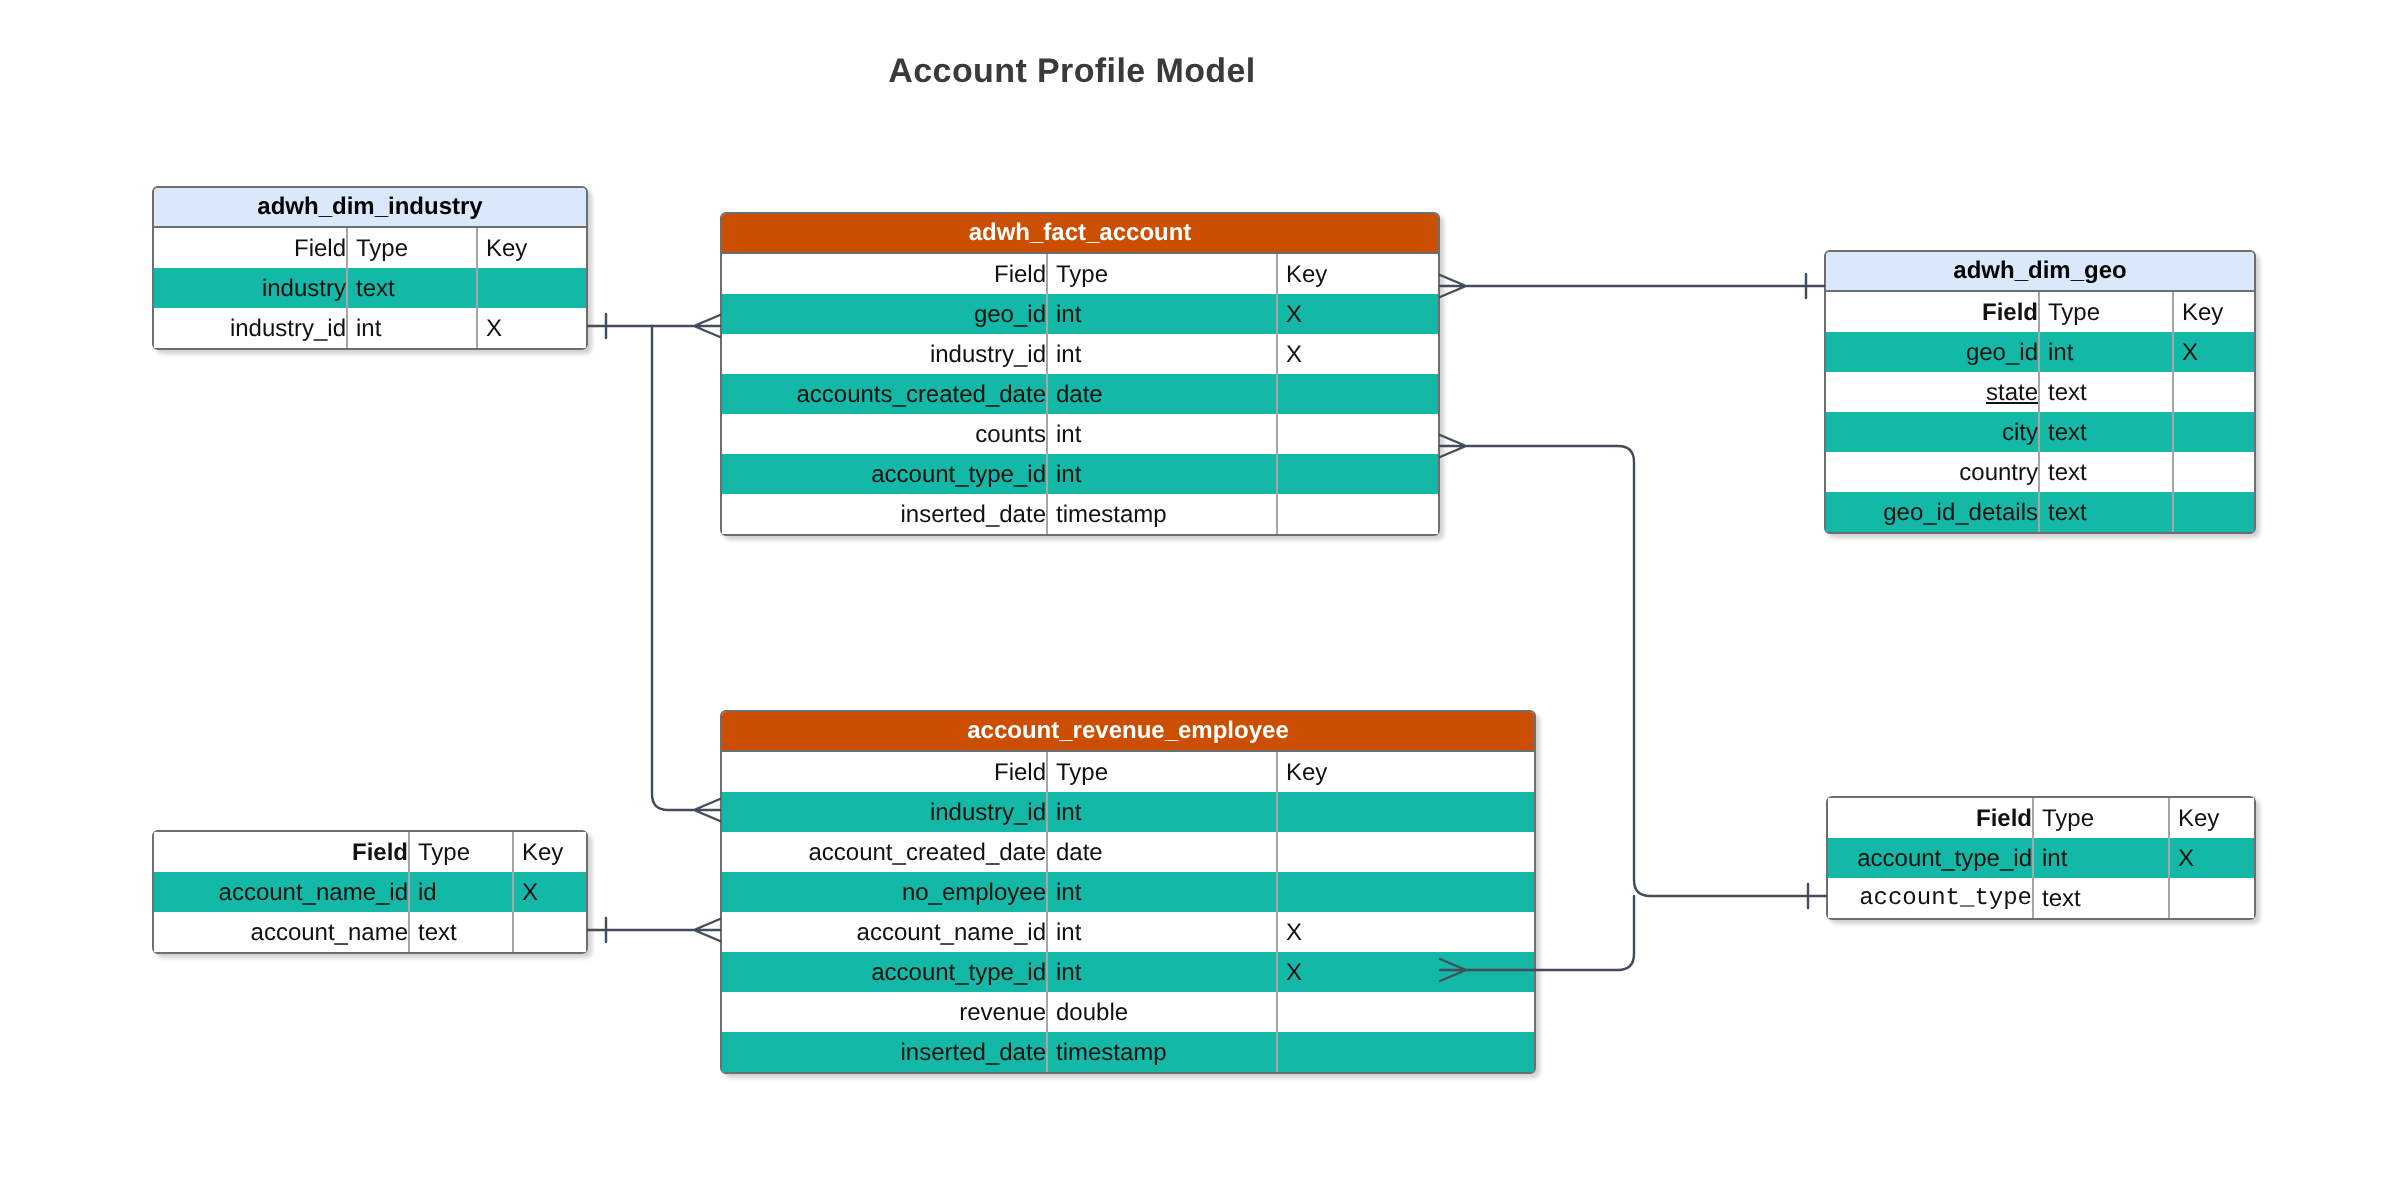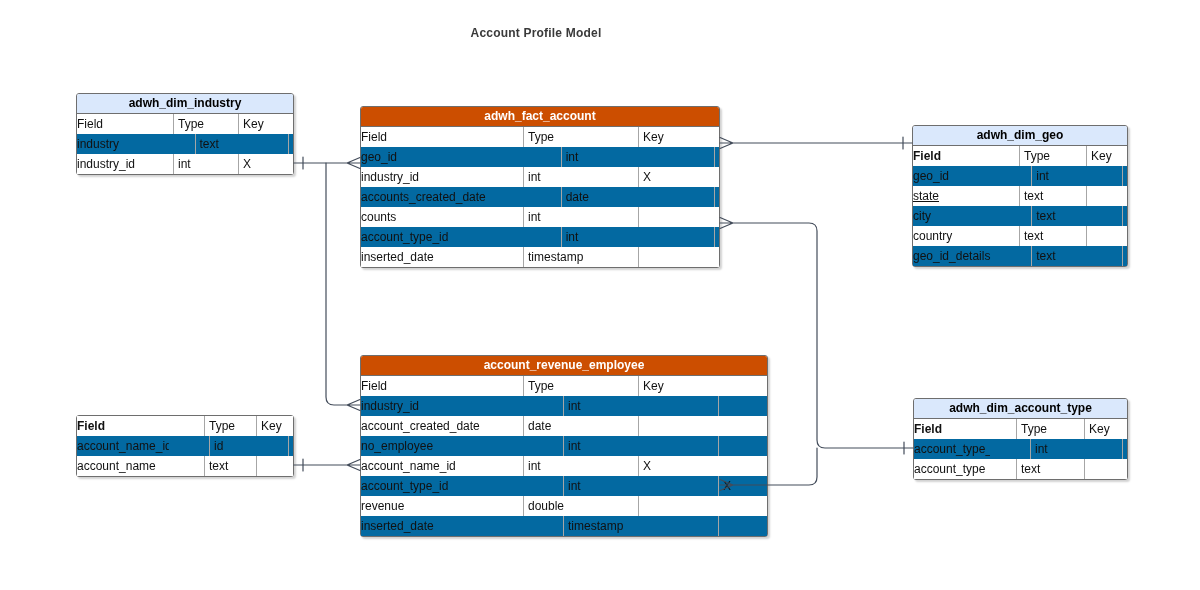--- a/index.html
+++ b/index.html
@@ -2,38 +2,38 @@
 <html><head>
 <meta charset="utf-8">
 <style>
   html,body { margin:0; padding:0; background:#ffffff; }
   #canvas {
     position:relative; width:1200px; height:590px; overflow:hidden;
     background:#ffffff; font-family:"Liberation Sans", sans-serif;
   }
   .diagram-title {
     position:absolute; top:26px; left:0; width:1072px; text-align:center;
-    font-size:12px; font-weight:bold; color:#3a3a3a; letter-spacing:0.2px;
+    font-size:17px; font-weight:bold; color:#3a3a3a; letter-spacing:0.2px;
   }
   .tbl {
     position:absolute; background:#ffffff; border:1px solid #6e6e6e;
     border-radius:3px; box-shadow:2px 2px 2px rgba(0,0,0,0.18);
     font-size:12px; color:#111; box-sizing:border-box;
   }
   .tbl-title {
     height:19px; line-height:19px; text-align:center; font-weight:bold;
     border-bottom:1px solid #6e6e6e; border-radius:2px 2px 0 0;
     overflow:hidden; white-space:nowrap;
   }
   .dim  .tbl-title { background:#dae8fc; color:#000000; }
   .fact .tbl-title { background:#cc4e00; color:#ffffff; }
   .row { display:flex; height:20px; line-height:20px; background:#ffffff; }
-  .row.alt { background:#0369a1;gap:40px; }
+  .row.alt { background:#14b8a6; }
   .c { overflow:hidden; white-space:nowrap; box-sizing:border-box; }
-  .c.f { text-align:left; }
+  .c.f { text-align:right; }
   .c.t, .c.k { border-left:1px solid #a6a6a6; padding-left:4px; }
   .c.k { flex:1; }
   .c.hb { font-weight:bold; }
   #rels { position:absolute; left:0; top:0; pointer-events:none; }
   .rel { stroke:#434c5a; stroke-width:1.2; fill:none; stroke-linecap:round; stroke-linejoin:round; }
 </style>
 </head>
 <body>
 
 <div id="canvas">
@@ -184,33 +184,32 @@
           <div class="c t" style="width: 52px;">id</div>
           <div class="c k">X</div>
         </div>
         <div class="row">
           <div class="c f" style="width: 127px;">account_name</div>
           <div class="c t" style="width: 52px;">text</div>
           <div class="c k"></div>
         </div>
       </div>
       <div class="tbl dim" style="left: 913px; top: 398px; width: 215px;">
-        <div class="tbl-title">adwh_dim_account_type</div>
         <div class="row">
           <div class="c f hb" style="width: 102px;">Field</div>
           <div class="c t" style="width: 68px;">Type</div>
           <div class="c k">Key</div>
         </div>
         <div class="row alt">
           <div class="c f" style="width: 102px;">account_type_id</div>
           <div class="c t" style="width: 68px;">int</div>
           <div class="c k">X</div>
         </div>
         <div class="row">
-          <div class="c f" style="width: 102px;">account_type</div>
+          <div class="c f" style="width: 102px; font-family: Liberation Mono, monospace;">account_type</div>
           <div class="c t" style="width: 68px;">text</div>
           <div class="c k"></div>
         </div>
       </div>
     </div>
 
   <svg id="rels" width="1200" height="590">
     <g>
       <path class="rel" d="M294,163 H347 M303,157 V169 M347,163 L360,157.5 M347,163 H360 M347,163 L360,168.5"></path>
     </g>

